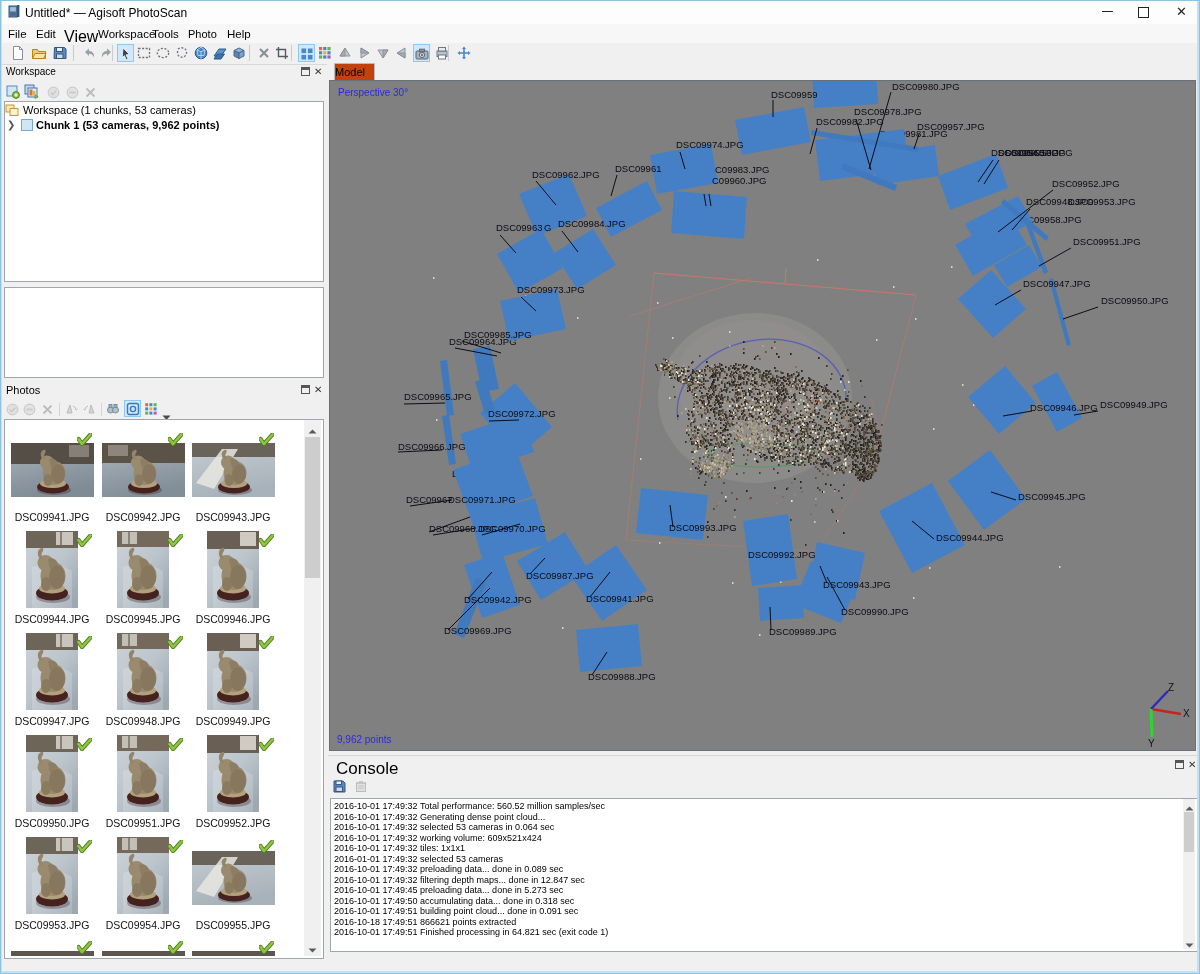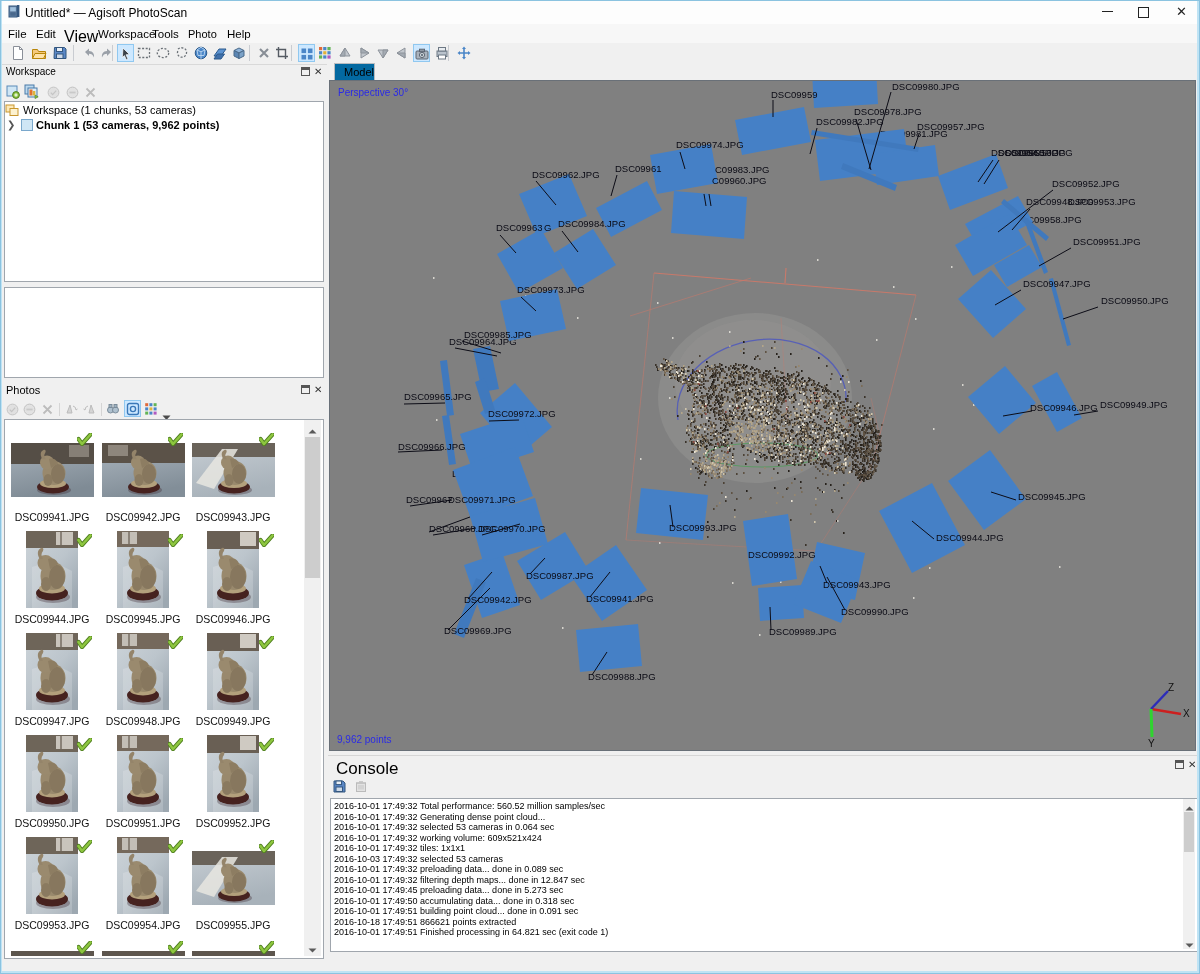--- a/index.html
+++ b/index.html
@@ -743,21 +743,21 @@
 <div class="abs" style="left:304px;top:420px;width:17px;height:536px;background:#f0f0f0"></div>
 <div class="abs" style="left:304px;top:420px;width:17px;height:17px;background:#f0f0f0;text-align:center;line-height:17px"><svg width="9" height="5" viewBox="0 0 9 5">
       <path d="M4.5 0.5 L8.5 4.5 H0.5 Z" fill="#5a5a5a"></path>
     </svg></div>
 <div class="abs" style="left:304px;top:939px;width:17px;height:17px;background:#f0f0f0;text-align:center;line-height:17px"><svg width="9" height="5" viewBox="0 0 9 5">
       <path d="M4.5 4.5 L0.5 0.5 H8.5 Z" fill="#5a5a5a"></path>
     </svg></div>
 <div class="abs" style="left:305px;top:437px;width:15px;height:141px;background:#cdcdcd"></div>
 
 <div class="abs" style="left:327px;top:62px;width:873px;height:19px;background:#f0f0f0"></div>
-<div class="abs" style="left:334px;top:63px;width:39px;height:18px;background:#0369a1;border:1px solid #b8bcc0;border-bottom:none;font-size:11px;text-align:right;line-height:17px">Model</div>
+<div class="abs" style="left:334px;top:63px;width:39px;height:18px;background:#c2410c;border:1px solid #b8bcc0;border-bottom:none;font-size:11px;text-align:left;line-height:17px">Model</div>
 
 <div class="abs" style="left:329px;top:80px;width:867px;height:671px;background:#697078"></div>
 <svg id="model" width="865" height="669" viewBox="0 0 865 669" style="position:absolute;left:330px;top:81px" font-family="Liberation Sans, sans-serif">
 <rect x="0" y="0" width="865" height="669" fill="#808080"></rect>
 <ellipse cx="425" cy="317" rx="97" ry="85" fill="#cecbc4" fill-opacity="0.14"></ellipse>
 <ellipse cx="423" cy="301" rx="78" ry="62" fill="#d6d3cc" fill-opacity="0.06"></ellipse>
 <path d="M324 192 L586 214" stroke="#c8796a" stroke-width="1.1" fill="none"></path>
 <path d="M456 187 L455 202" stroke="#c8796a" stroke-width="1.1" fill="none"></path>
 <path d="M324 192 L296 459" stroke="#c8796a" stroke-width="0.8" fill="none" stroke-opacity="0.7"></path>
 <path d="M586 214 L542 384" stroke="#c8796a" stroke-width="0.8" fill="none" stroke-opacity="0.7"></path>
@@ -937,21 +937,21 @@
       <path d="M2 4h10M5 2.8h4" stroke="#909090"></path>
       <path d="M5 6v4.5M7 6v4.5M9 6v4.5" stroke="#a0a0a0"></path>
     </svg></div>
 <div class="whitebox" style="left:330px;top:798px;width:866px;height:152px"></div>
 <div class="abs" style="left:334px;top:801px;font-size:9px;color:#000;white-space:nowrap">
     <div style="height:10.5px;line-height:10.5px">2016-10-01 17:49:32 Total performance: 560.52 million samples/sec</div>
     <div style="height:10.5px;line-height:10.5px">2016-10-01 17:49:32 Generating dense point cloud...</div>
     <div style="height:10.5px;line-height:10.5px">2016-10-01 17:49:32 selected 53 cameras in 0.064 sec</div>
     <div style="height:10.5px;line-height:10.5px">2016-10-01 17:49:32 working volume: 609x521x424</div>
     <div style="height:10.5px;line-height:10.5px">2016-10-01 17:49:32 tiles: 1x1x1</div>
-    <div style="height:10.5px;line-height:10.5px">2016-10-03 17:49:32 selected 53 cameras</div>
+    <div style="height:10.5px;line-height:10.5px">2016-01-01 17:49:32 selected 53 cameras</div>
     <div style="height:10.5px;line-height:10.5px">2016-10-01 17:49:32 preloading data... done in 0.089 sec</div>
     <div style="height:10.5px;line-height:10.5px">2016-10-01 17:49:32 filtering depth maps... done in 12.847 sec</div>
     <div style="height:10.5px;line-height:10.5px">2016-10-01 17:49:45 preloading data... done in 5.273 sec</div>
     <div style="height:10.5px;line-height:10.5px">2016-10-01 17:49:50 accumulating data... done in 0.318 sec</div>
     <div style="height:10.5px;line-height:10.5px">2016-10-01 17:49:51 building point cloud... done in 0.091 sec</div>
     <div style="height:10.5px;line-height:10.5px">2016-10-18 17:49:51 866621 points extracted</div>
     <div style="height:10.5px;line-height:10.5px">2016-10-01 17:49:51 Finished processing in 64.821 sec (exit code 1)</div>
   </div>
 
 <div class="abs" style="left:1183px;top:799px;width:12px;height:150px;background:#f0f0f0"></div>

